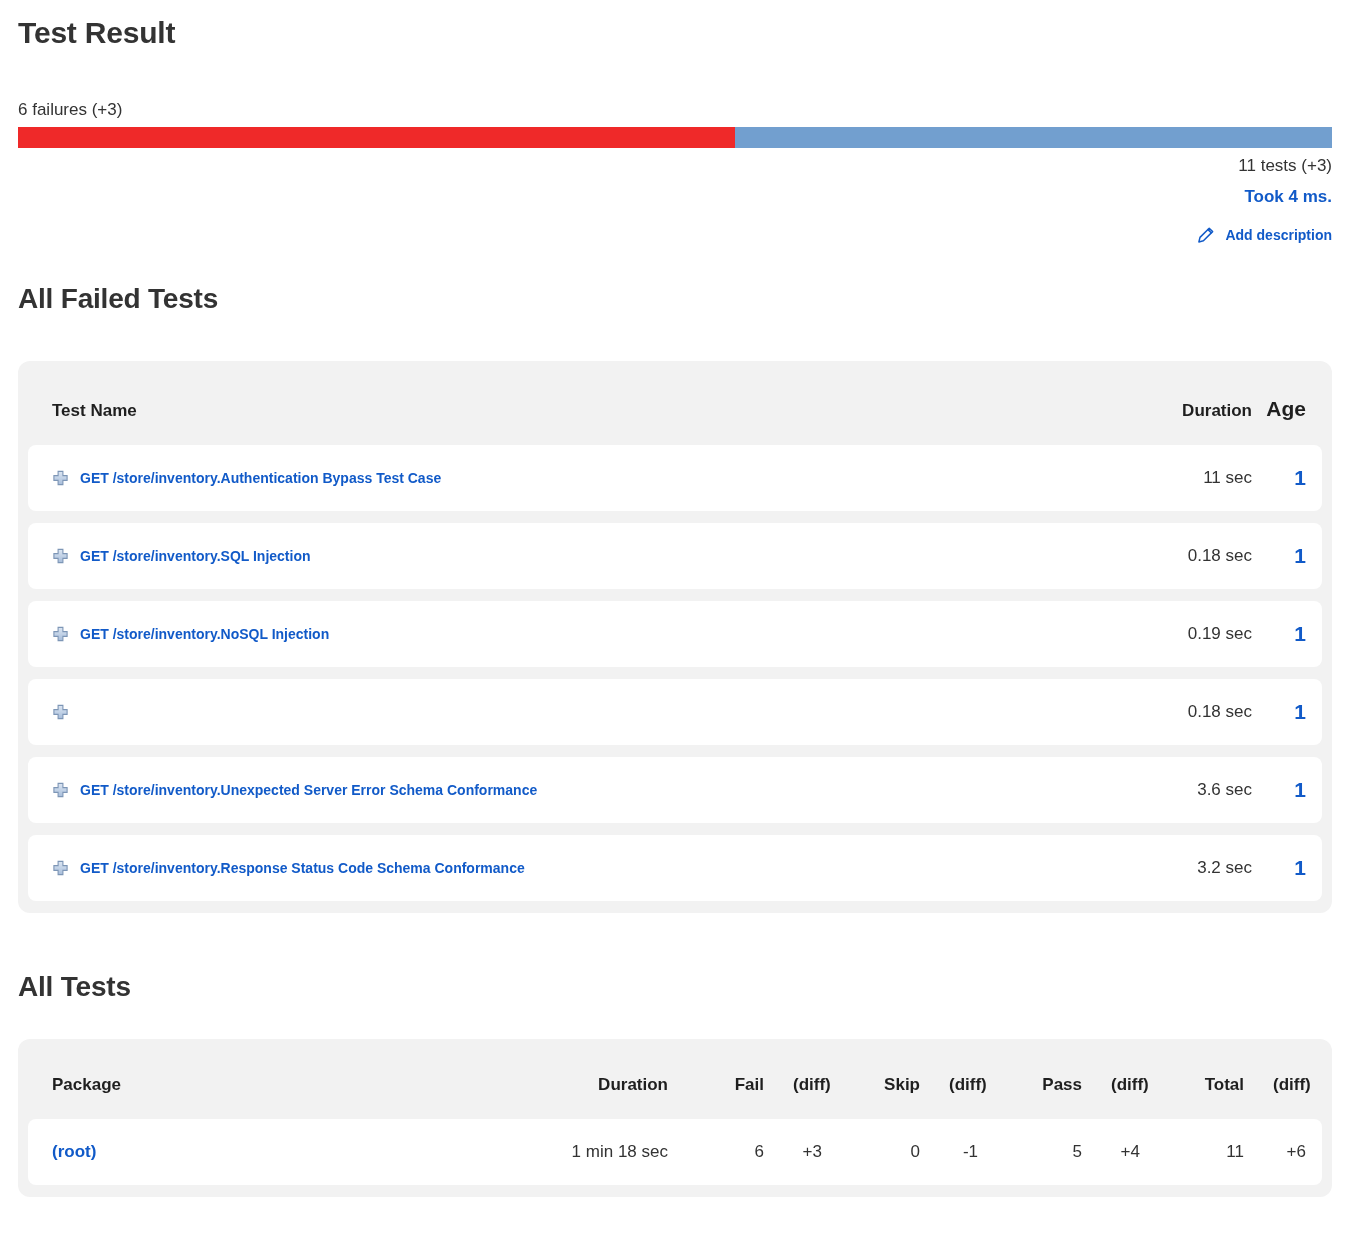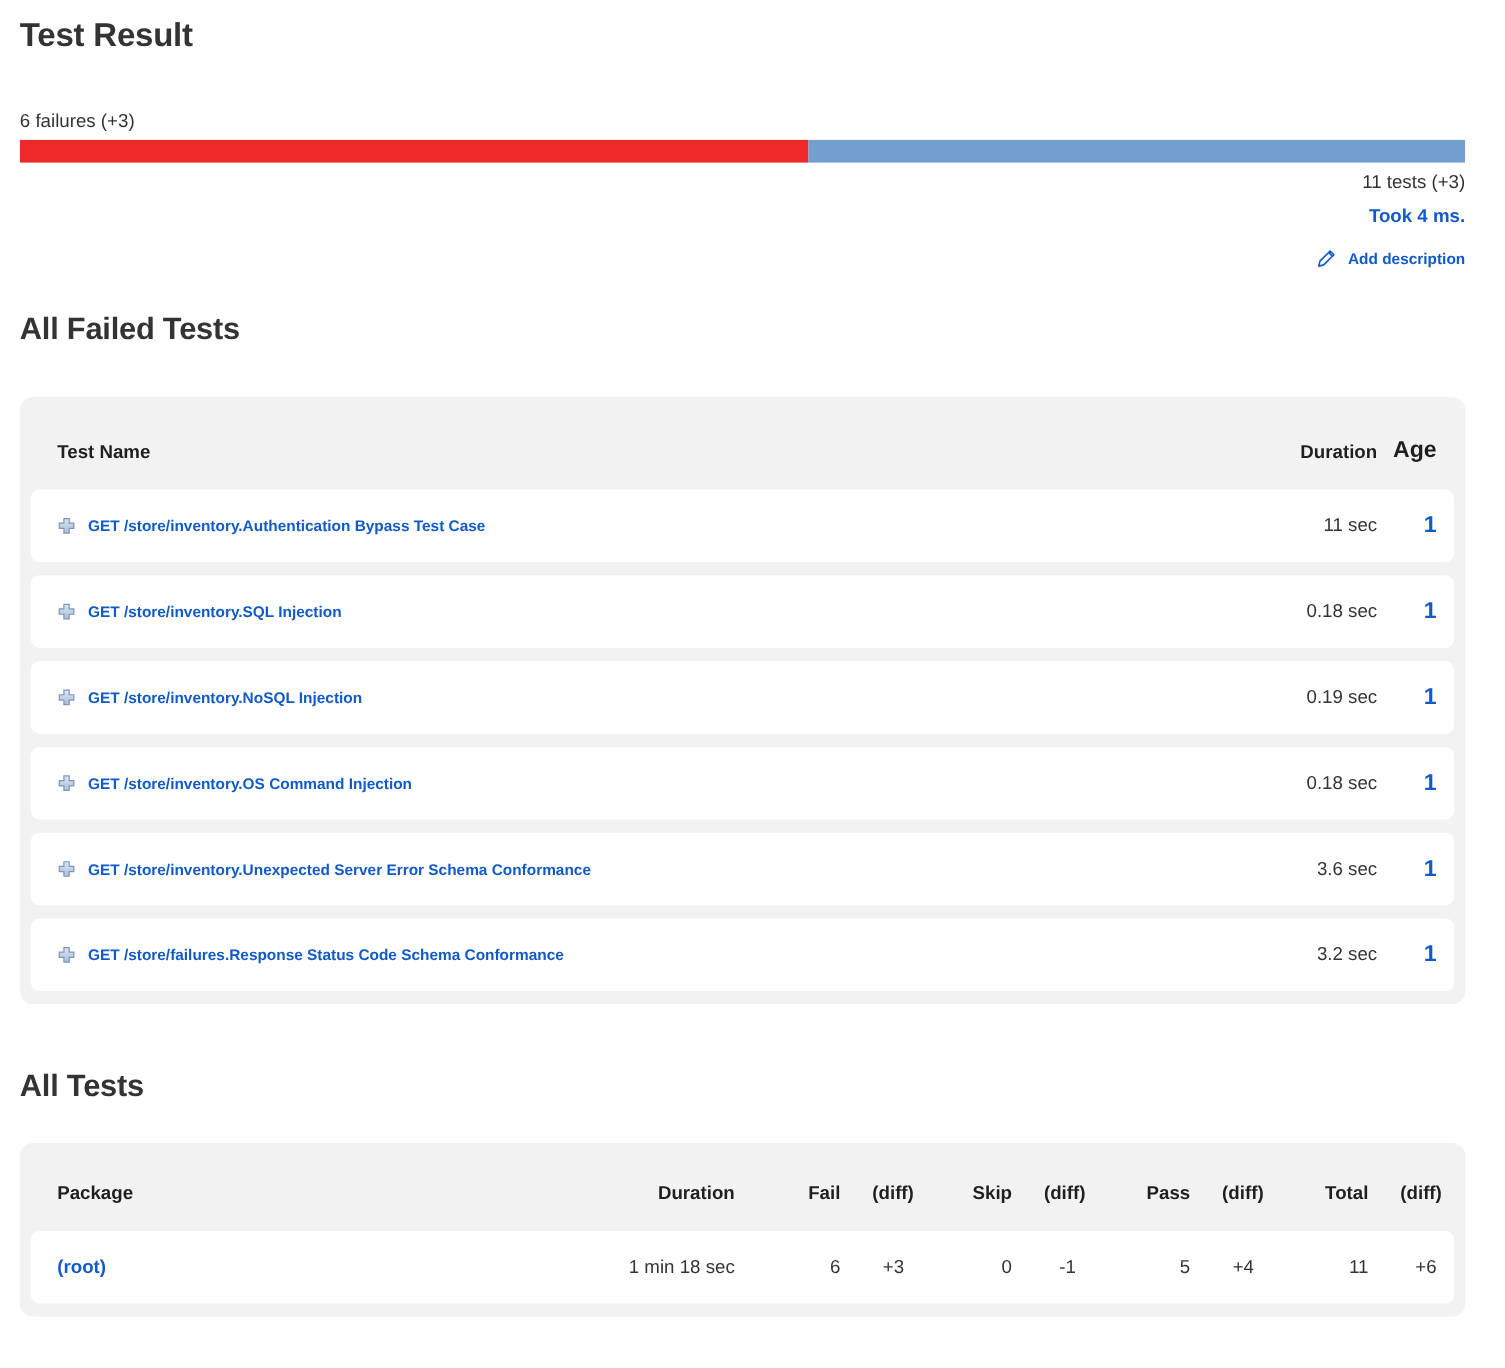--- a/index.html
+++ b/index.html
@@ -228,21 +228,20 @@
             <svg width="17" height="16" viewBox="0 0 16 16">
               <defs>
                 <linearGradient id="plusgrad" x1="0" y1="0" x2="0" y2="1">
                   <stop offset="0" stop-color="#dde7f3"></stop>
                   <stop offset="1" stop-color="#a7bdda"></stop>
                 </linearGradient>
               </defs>
               <path d="M5.6 1.4 h4.8 v4.2 h4.2 v4.8 h-4.2 v4.2 H5.6 v-4.2 H1.4 V5.6 h4.2 z" fill="url(#plusgrad)" stroke="#7d96b6" stroke-width="1.1"></path>
             </svg>
           </span>
-          <a class="test-link link-blue" style="color: rgb(17, 90, 200);">GET /store/inventory.OS Command Injection</a>
         </div>
         <div class="cell-duration">0.18 sec</div>
         <div class="cell-age"><a class="age-link link-blue" style="color: rgb(17, 90, 200);">1</a></div>
       </div>
 
       <div class="row-card">
         <div class="cell-name">
           <span class="plus-icon">
             <svg width="17" height="16" viewBox="0 0 16 16">
               <defs>
@@ -266,21 +265,21 @@
             <svg width="17" height="16" viewBox="0 0 16 16">
               <defs>
                 <linearGradient id="plusgrad" x1="0" y1="0" x2="0" y2="1">
                   <stop offset="0" stop-color="#dde7f3"></stop>
                   <stop offset="1" stop-color="#a7bdda"></stop>
                 </linearGradient>
               </defs>
               <path d="M5.6 1.4 h4.8 v4.2 h4.2 v4.8 h-4.2 v4.2 H5.6 v-4.2 H1.4 V5.6 h4.2 z" fill="url(#plusgrad)" stroke="#7d96b6" stroke-width="1.1"></path>
             </svg>
           </span>
-          <a class="test-link link-blue" style="color: rgb(17, 90, 200);">GET /store/failures.Response Status Code Schema Conformance</a>
+          <a class="test-link link-blue" style="color: rgb(17, 90, 200);">GET /store/inventory.Response Status Code Schema Conformance</a>
         </div>
         <div class="cell-duration">3.2 sec</div>
         <div class="cell-age"><a class="age-link link-blue" style="color: rgb(17, 90, 200);">1</a></div>
       </div>
 
   </div>
 
   <h2 class="section-heading heading-all">All Tests</h2>
 
   <div class="table-card" style="margin-top: 36px; background: rgb(242, 242, 242);">

